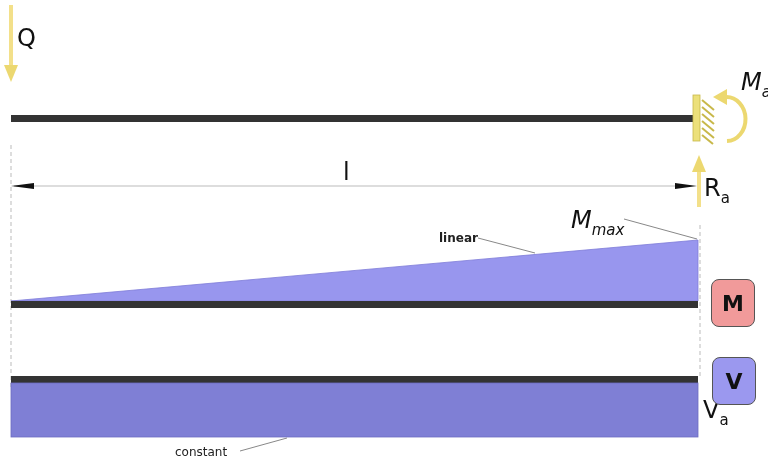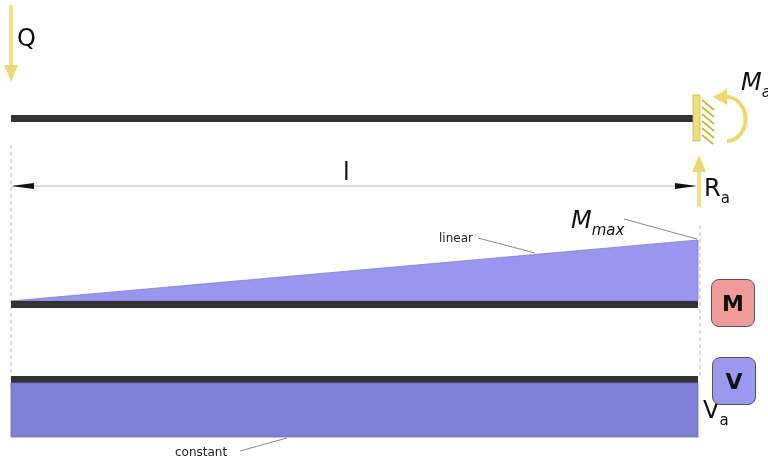--- a/index.html
+++ b/index.html
@@ -79,21 +79,21 @@
 <div class="lbl big" style="left:343px; top:160px;">l</div>
 
 <div class="lbl big" style="left:704px; top:176px;text-align:center;">
   <span>R</span><span class="sub">a</span>
 </div>
 
 <div class="lbl big" style="left:571px; top:208px;font-style:italic;">
   <span>M</span><span class="sub">max</span>
 </div>
 
-<div class="lbl small" style="left:439px; top:232px;">linear</div>
+<div class="lbl small" style="left:439px; top:232px;font-weight:bold;">linear</div>
 
 <div class="lbl small" style="left:175px; top:446px;">constant</div>
 
 <div class="lbl big" style="left:703px; top:398px;">
   <span>V</span><span class="sub">a</span>
 </div>
 
 <div class="badge" style="left:711px; top:279px; background:#f19a9a;">M</div>
 <div class="badge" style="left:712px; top:357px; background:#9b98ef;">V</div>
 

